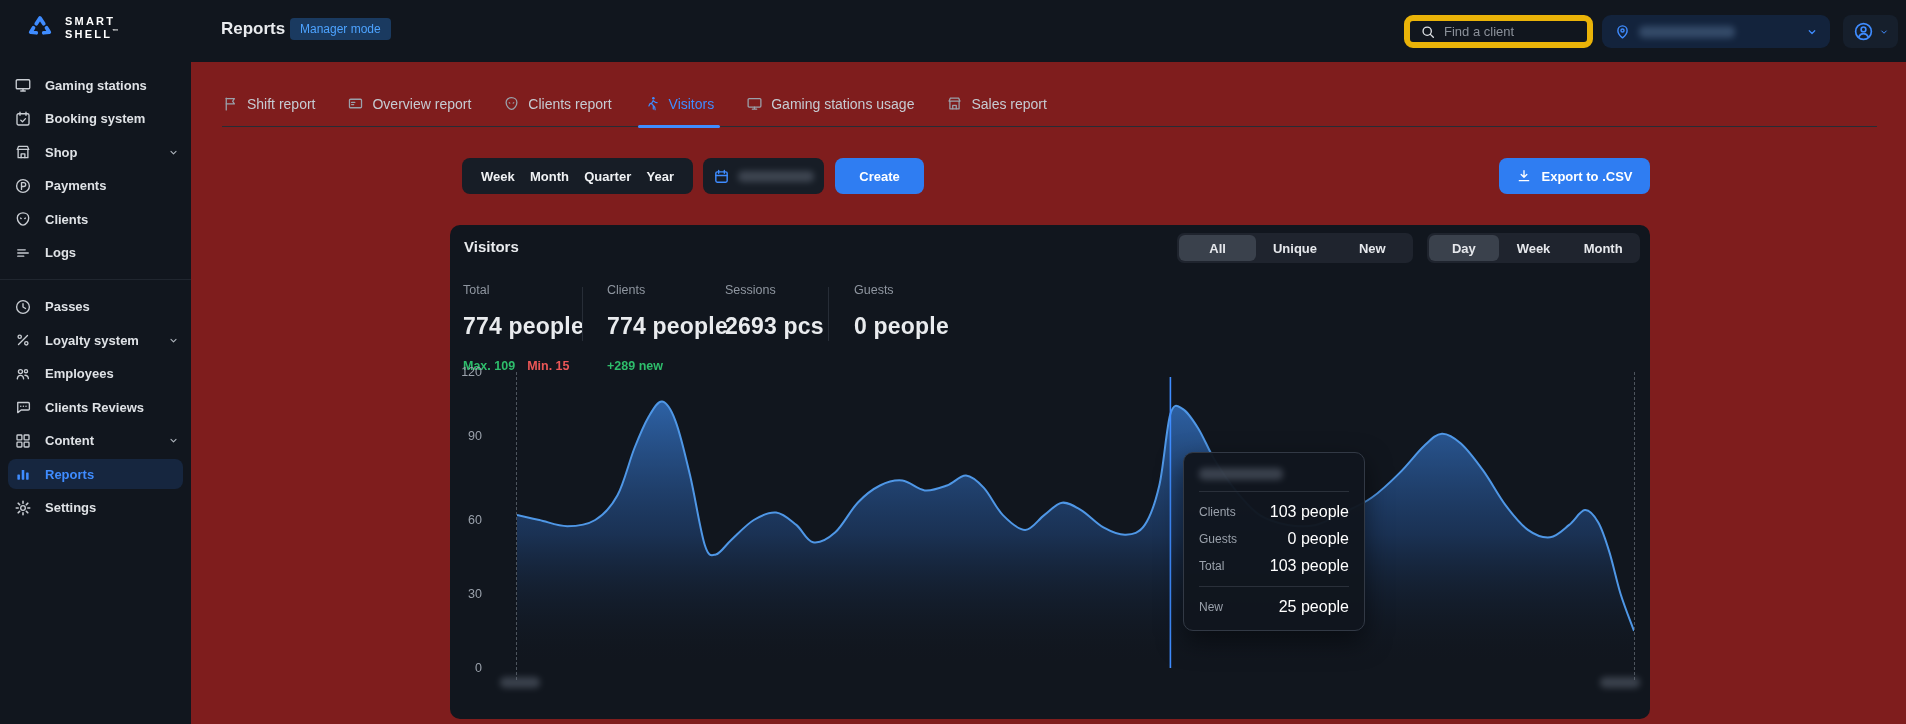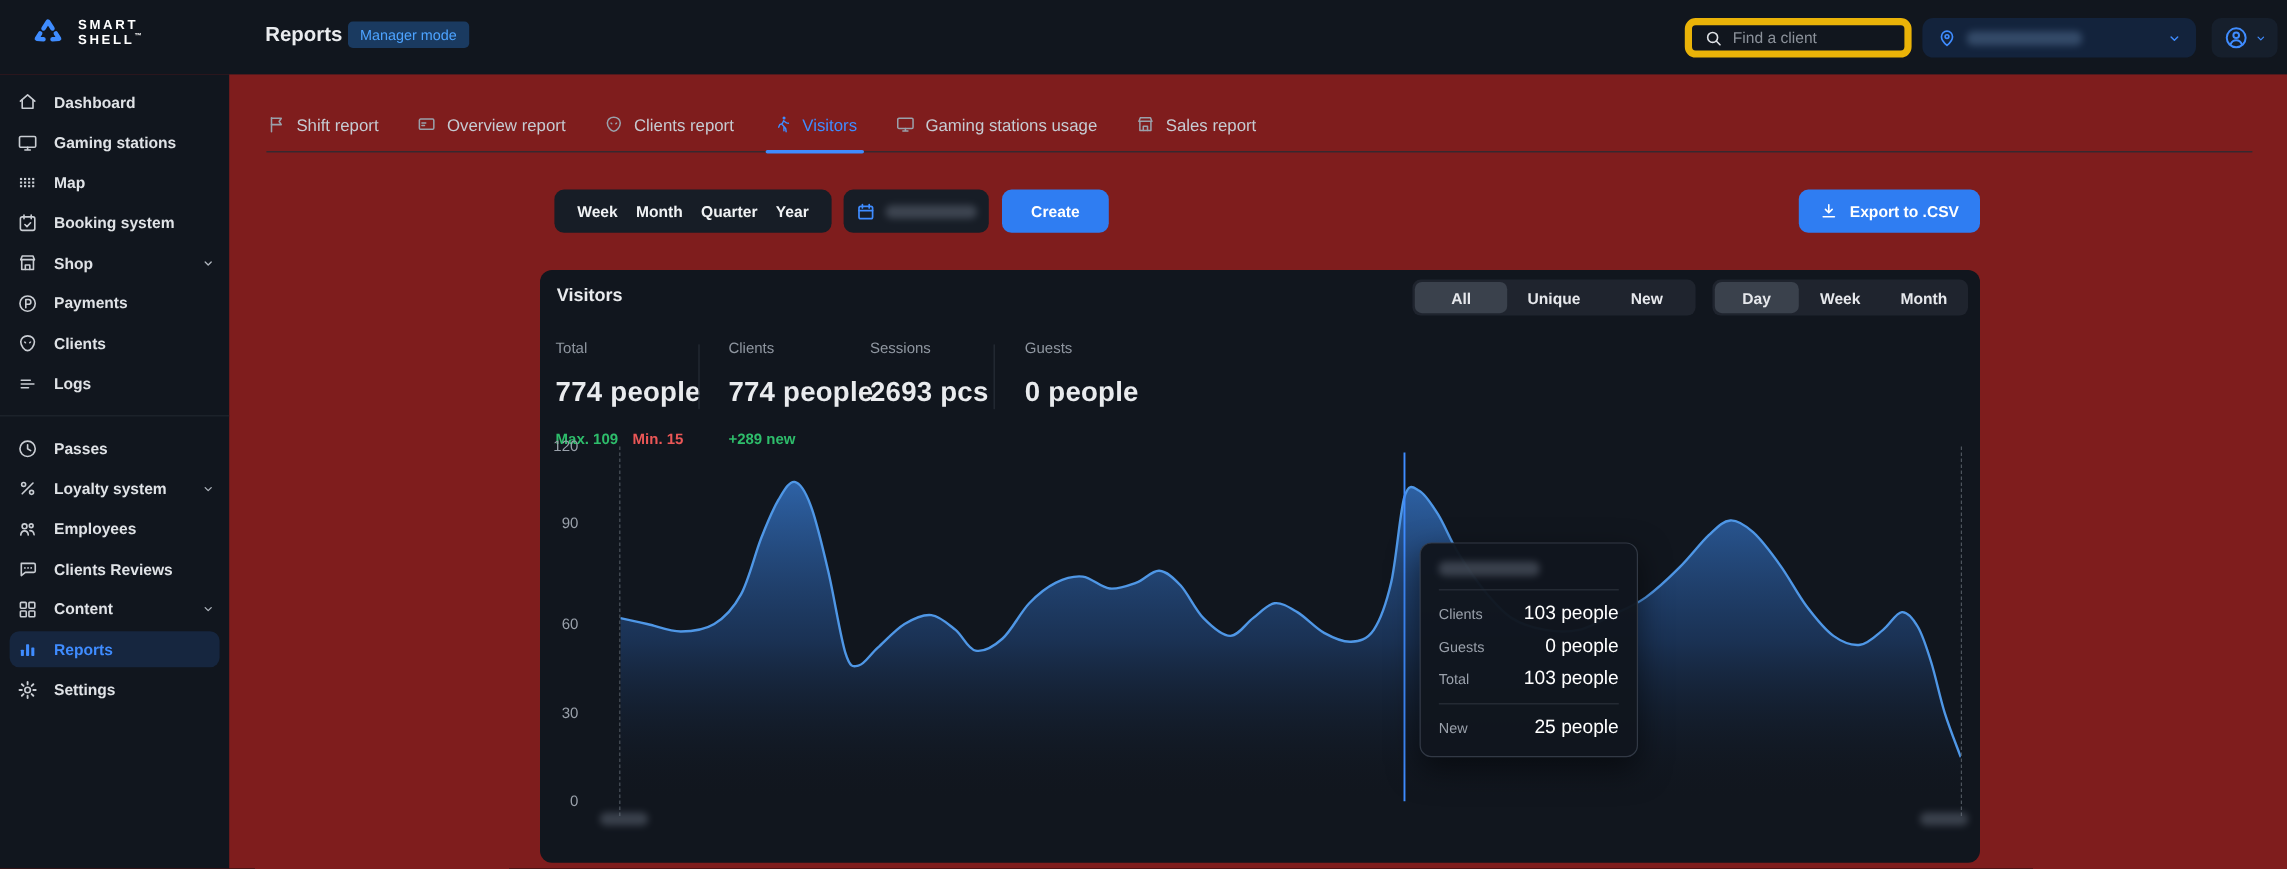--- a/index.html
+++ b/index.html
@@ -155,55 +155,25 @@
             <path d="M6.5 9.5 12 15l5.5-5.5" stroke-width="2.4"></path>
           </svg>
         </span>
     </div>
   </div>
 
   <nav class="sidebar">
     <div class="side-item">
       <span class="ic">
           <svg class="icon" width="100%" height="100%" viewBox="0 0 24 24" fill="none" stroke="currentColor" stroke-width="1.8" stroke-linecap="round" stroke-linejoin="round">
-            <path d="M4 11l8-7 8 7"></path>
-            <path d="M6 9.5V19h12V9.5"></path>
-          </svg>
-        </span>
-      <span>Dashboard</span>
-    </div>
-    <div class="side-item">
-      <span class="ic">
-          <svg class="icon" width="100%" height="100%" viewBox="0 0 24 24" fill="none" stroke="currentColor" stroke-width="1.8" stroke-linecap="round" stroke-linejoin="round">
             <rect x="3" y="5" width="18" height="12" rx="1.5"></rect>
             <path d="M9 20h6M12 17v3"></path>
           </svg>
         </span>
       <span>Gaming stations</span>
-    </div>
-    <div class="side-item">
-      <span class="ic">
-          <svg class="icon" width="100%" height="100%" viewBox="0 0 24 24" fill="none" stroke="currentColor" stroke-width="1.8" stroke-linecap="round" stroke-linejoin="round">
-            <g fill="currentColor" stroke="none">
-              <rect x="3.5" y="7" width="2.4" height="2.4"></rect>
-              <rect x="8" y="7" width="2.4" height="2.4"></rect>
-              <rect x="12.5" y="7" width="2.4" height="2.4"></rect>
-              <rect x="17" y="7" width="2.4" height="2.4"></rect>
-              <rect x="3.5" y="11" width="2.4" height="2.4"></rect>
-              <rect x="8" y="11" width="2.4" height="2.4"></rect>
-              <rect x="12.5" y="11" width="2.4" height="2.4"></rect>
-              <rect x="17" y="11" width="2.4" height="2.4"></rect>
-              <rect x="3.5" y="15" width="2.4" height="2.4"></rect>
-              <rect x="8" y="15" width="2.4" height="2.4"></rect>
-              <rect x="12.5" y="15" width="2.4" height="2.4"></rect>
-              <rect x="17" y="15" width="2.4" height="2.4"></rect>
-            </g>
-          </svg>
-        </span>
-      <span>Map</span>
     </div>
     <div class="side-item">
       <span class="ic">
           <svg class="icon" width="100%" height="100%" viewBox="0 0 24 24" fill="none" stroke="currentColor" stroke-width="1.8" stroke-linecap="round" stroke-linejoin="round">
             <rect x="4" y="5" width="16" height="15" rx="2"></rect>
             <path d="M8 3v4M16 3v4M9 13.5l2.3 2.3 4-4.3"></path>
           </svg>
         </span>
       <span>Booking system</span>
     </div>

